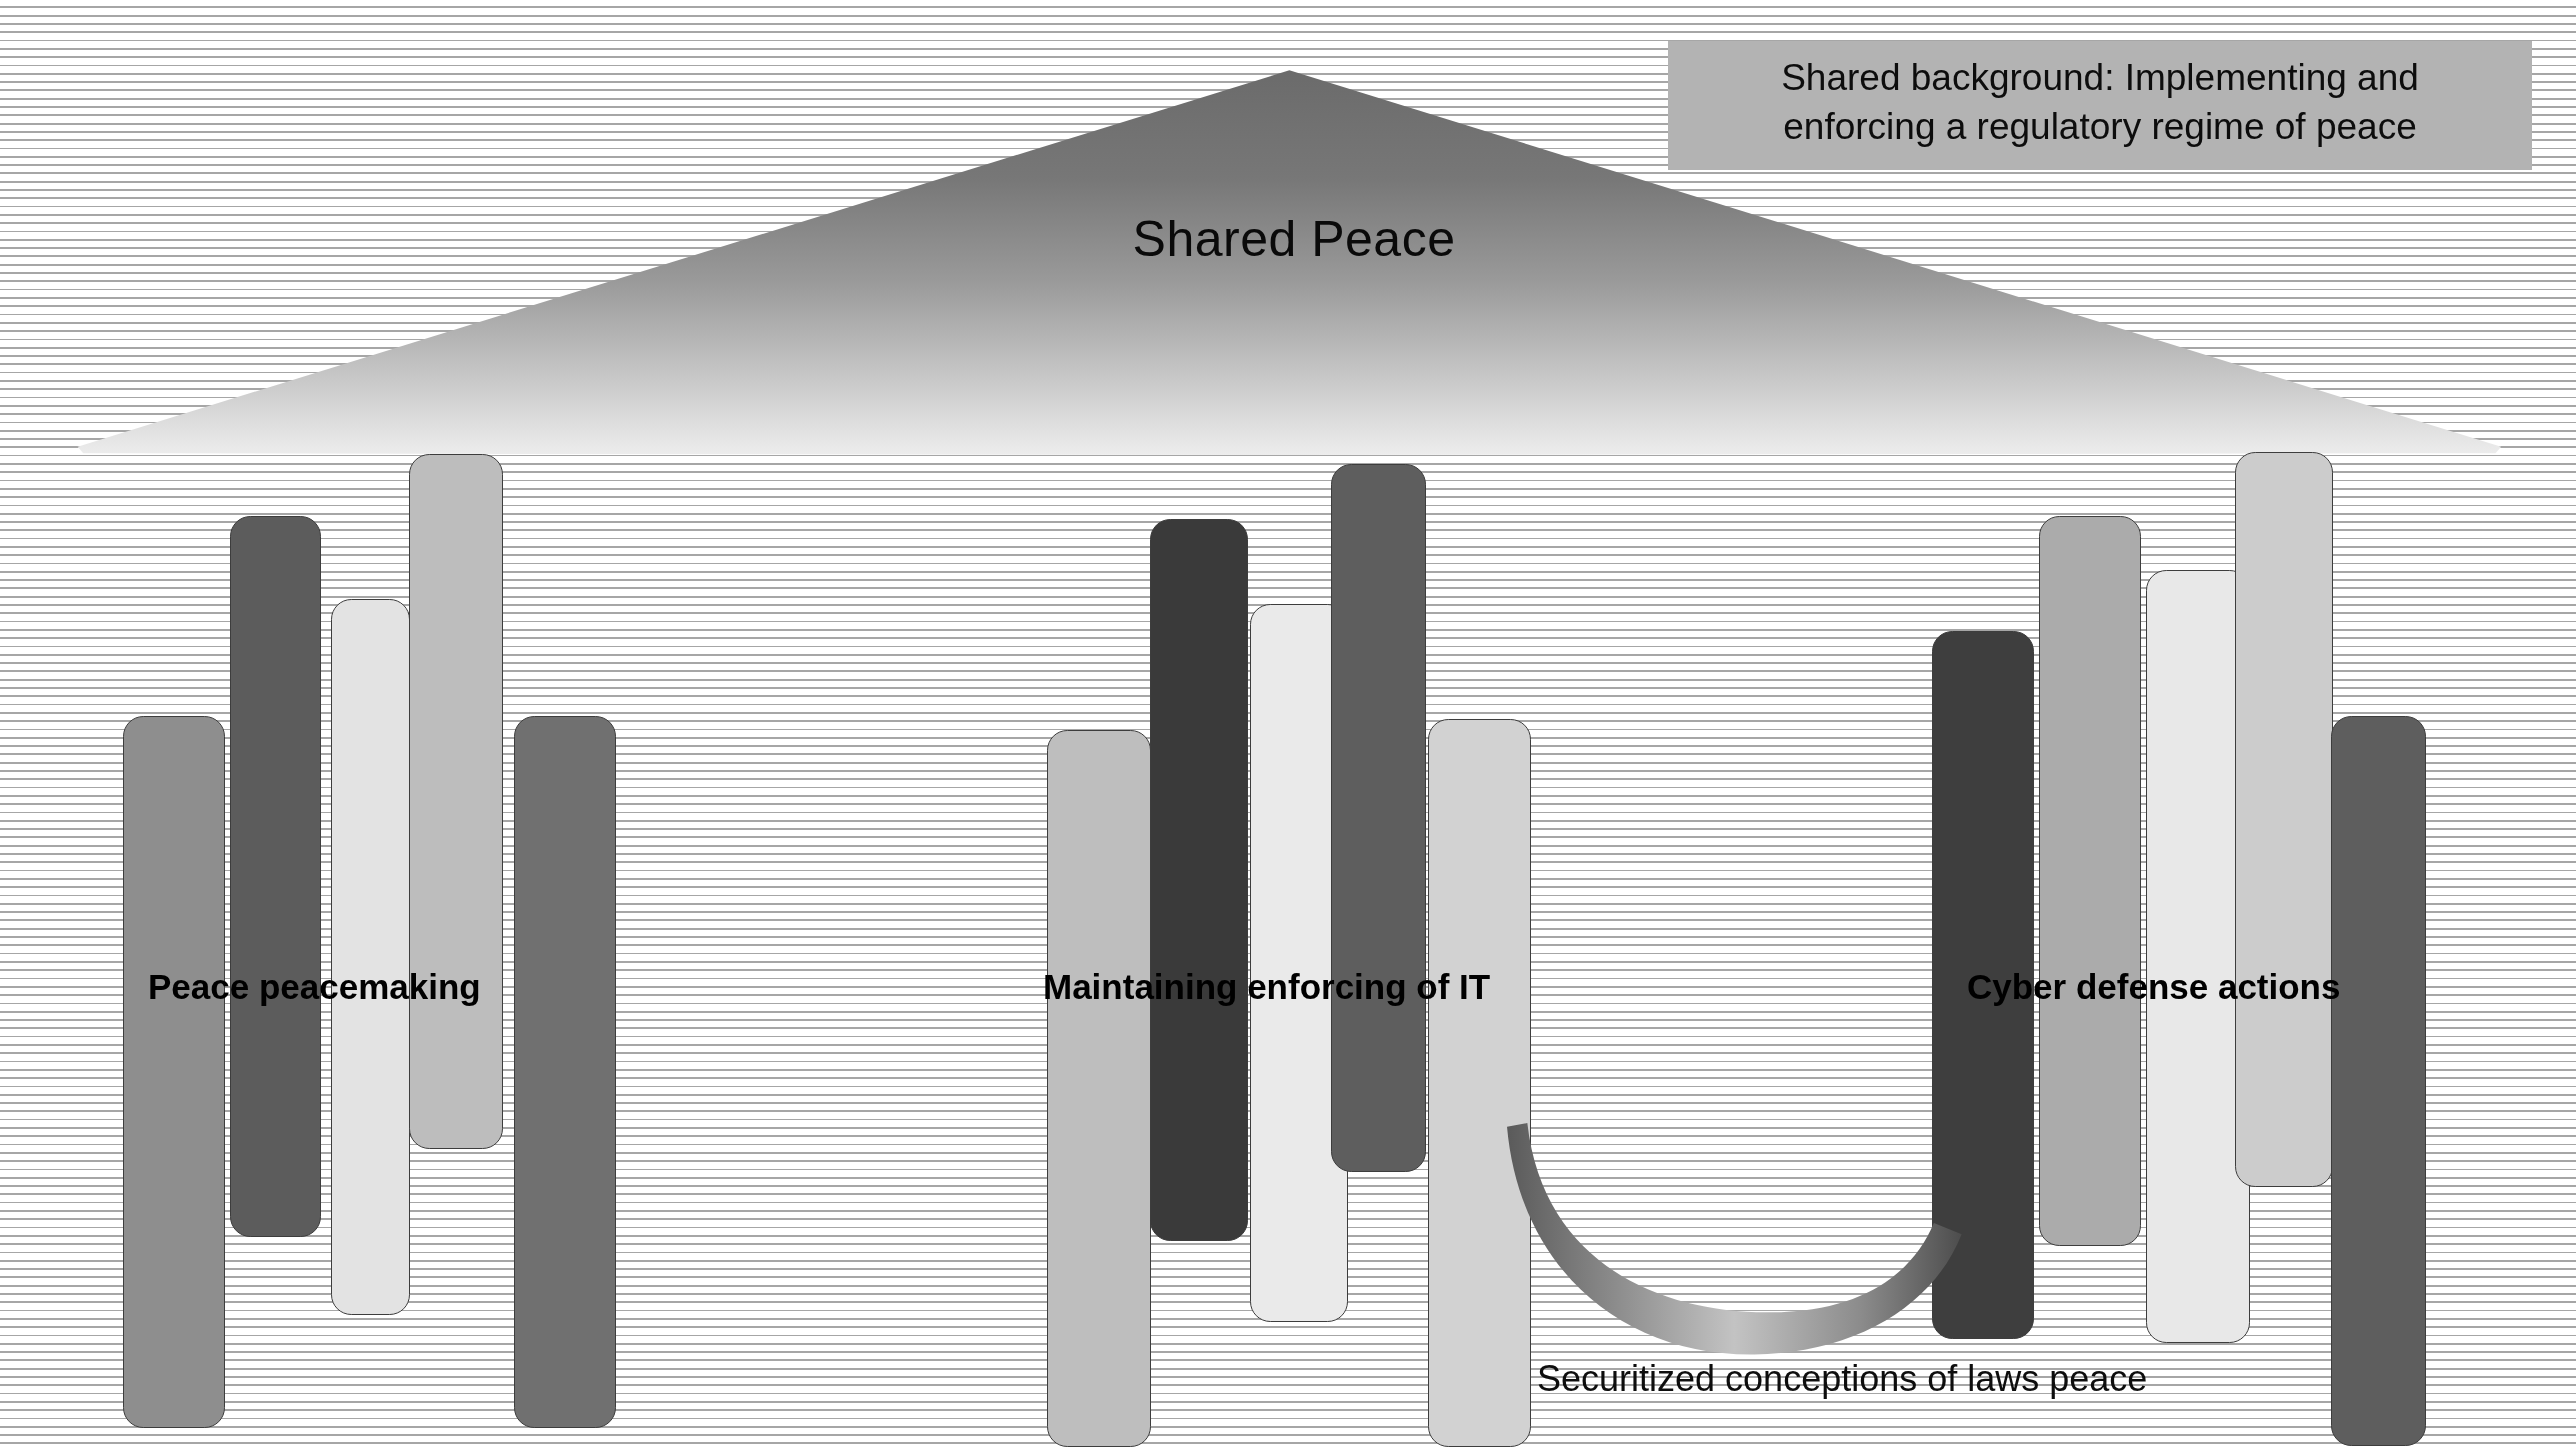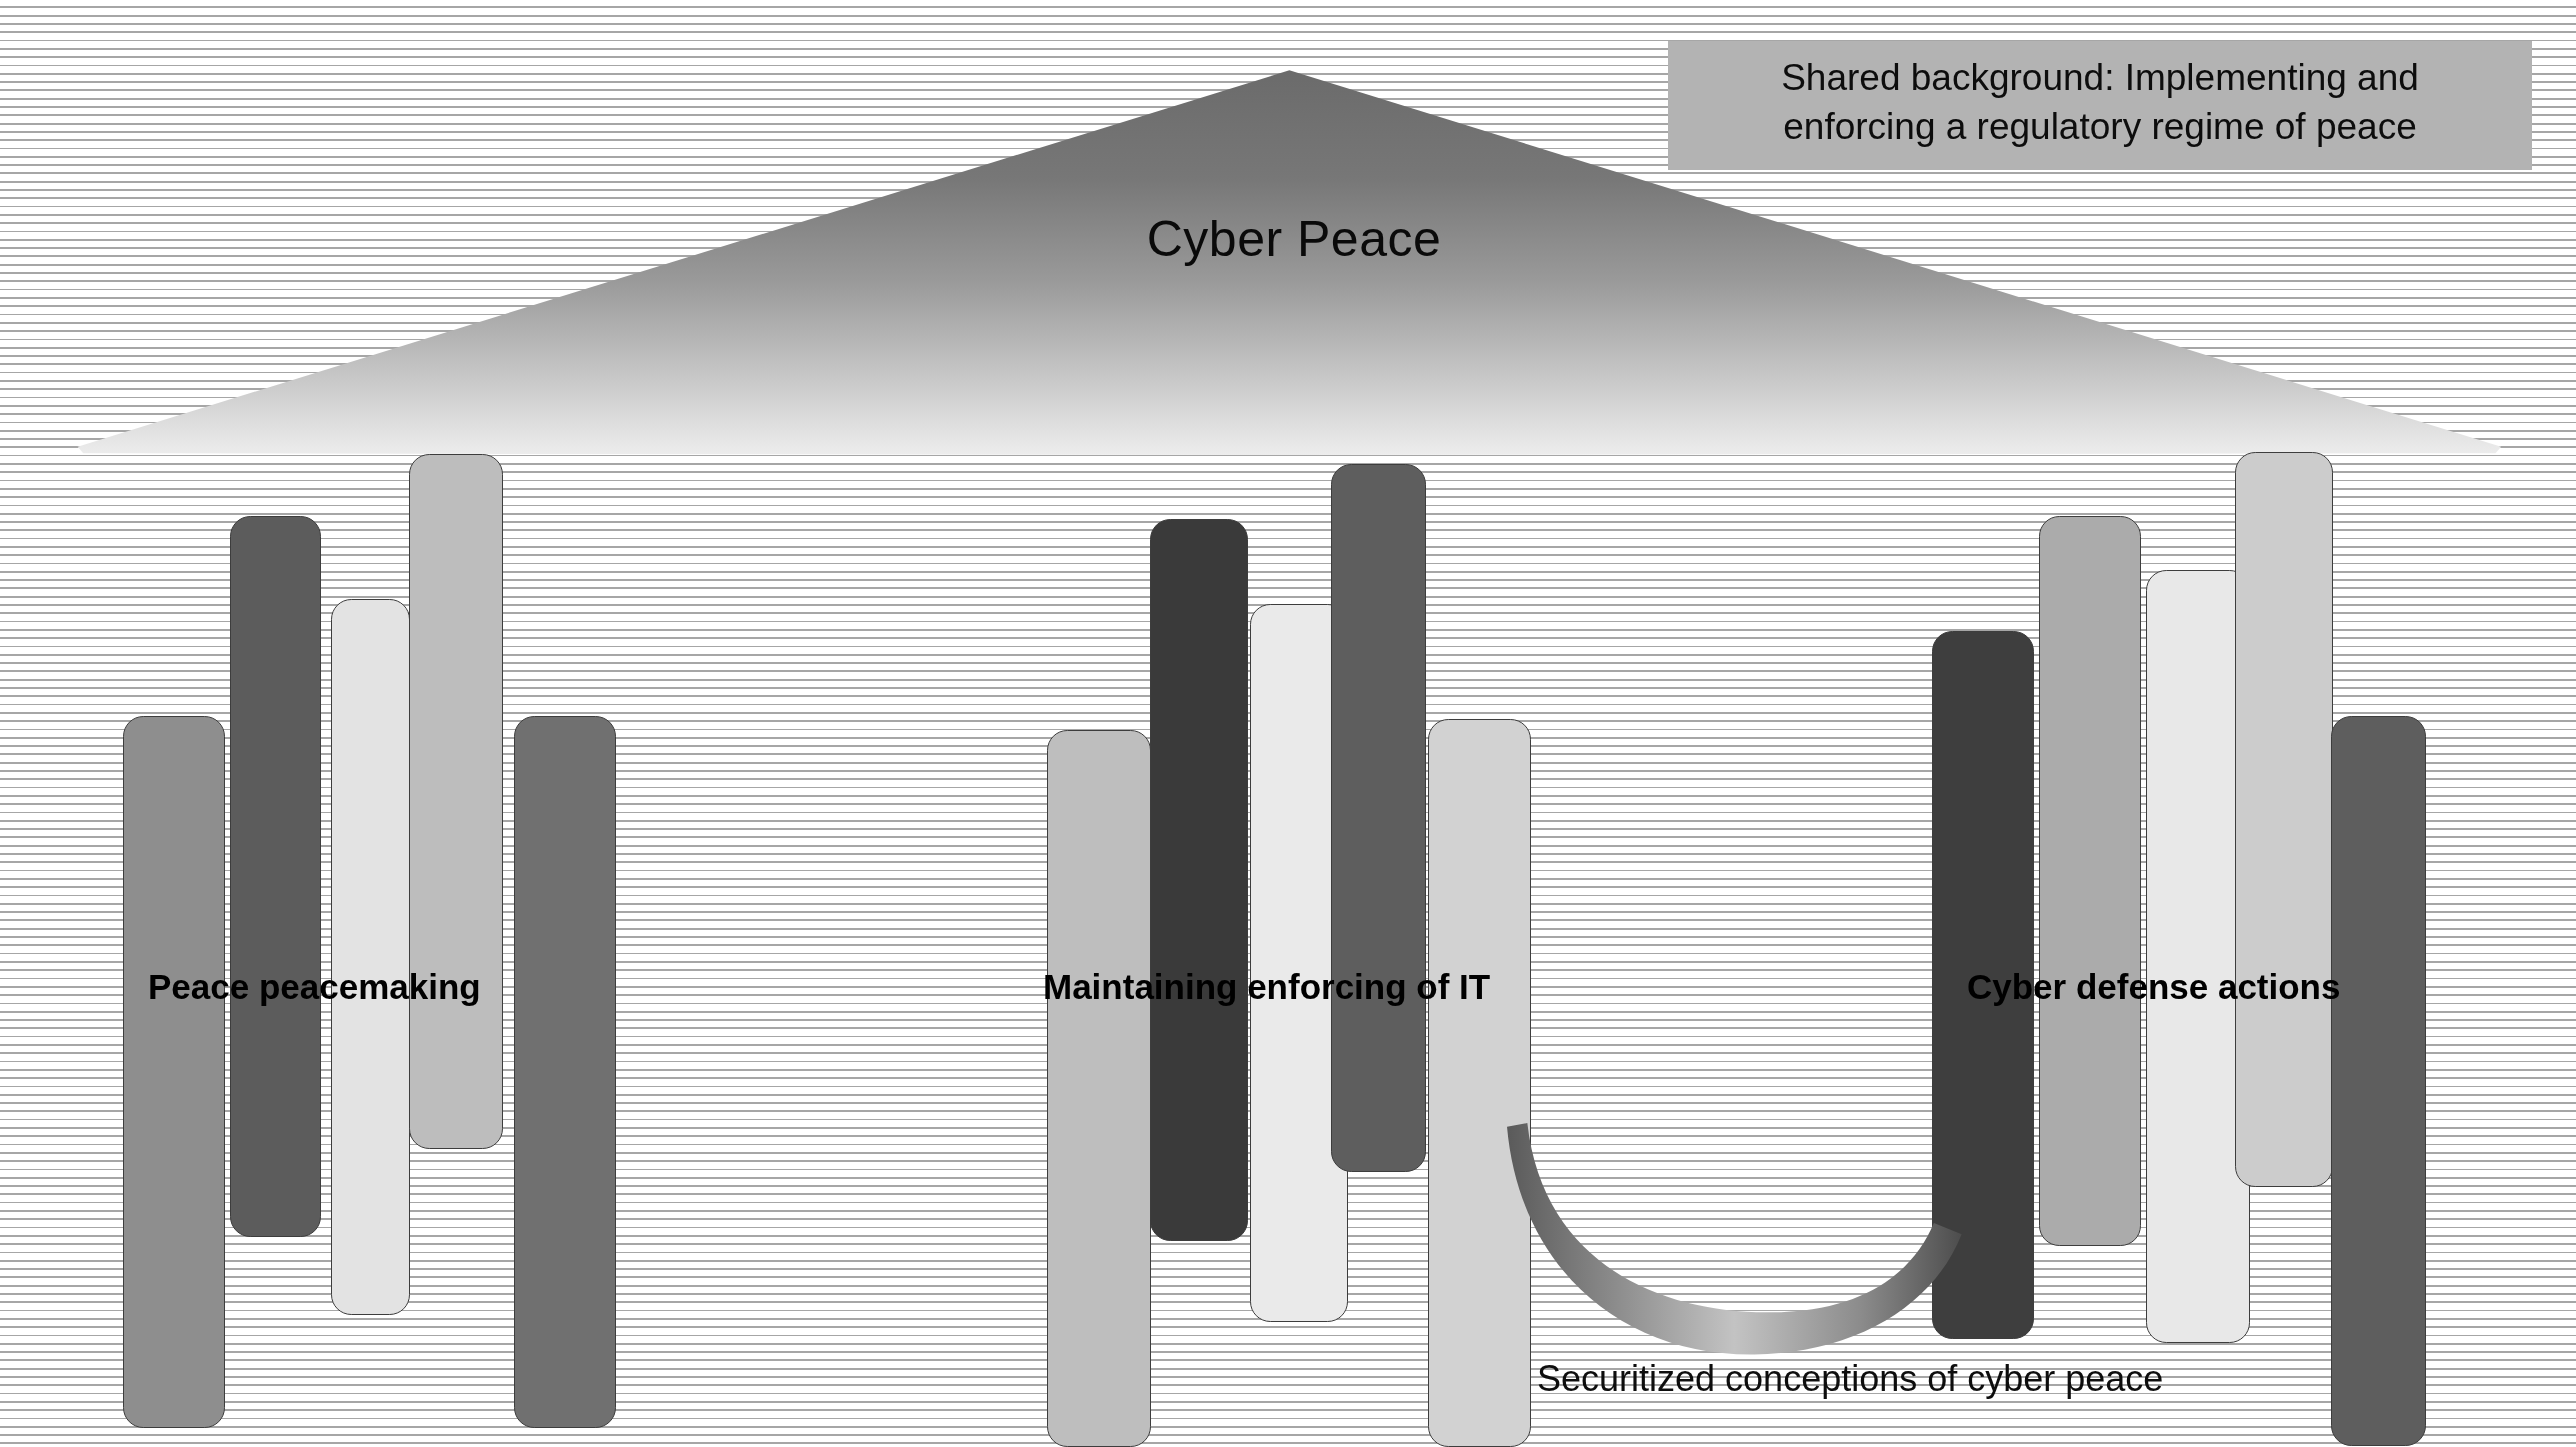--- a/index.html
+++ b/index.html
@@ -114,21 +114,21 @@
         <stop offset="0%" stop-color="#6b6b6b"></stop>
         <stop offset="28%" stop-color="#777777"></stop>
         <stop offset="55%" stop-color="#9a9a9a"></stop>
         <stop offset="78%" stop-color="#c4c4c4"></stop>
         <stop offset="100%" stop-color="#ededed"></stop>
       </linearGradient>
     </defs>
     <polygon points="1395,76 2706,483 2700,490 1395,492 90,490 84,483" fill="url(#roofGrad)"></polygon>
   </svg>
 
-  <div id="roof-title">Cyber Peace</div>
+  <div id="roof-title">Shared Peace</div>
 
   <div id="shared-background-box">
     <div class="line">Shared background: Implementing and</div>
     <div class="line">enforcing a regulatory regime of peace</div>
   </div>
 
   <div id="pillars">
       <div class="bar" style="left: 123px; top: 716px; width: 102px; height: 712px; background: rgb(142, 142, 142);"></div>
       <div class="bar" style="left: 230px; top: 516px; width: 91px; height: 721px; background: rgb(92, 92, 92);"></div>
       <div class="bar" style="left: 331px; top: 599px; width: 79px; height: 716px; background: rgb(227, 227, 227);"></div>
@@ -156,16 +156,16 @@
         <stop offset="22%" stop-color="#888888"></stop>
         <stop offset="50%" stop-color="#c3c3c3"></stop>
         <stop offset="78%" stop-color="#8b8b8b"></stop>
         <stop offset="100%" stop-color="#4d4d4d"></stop>
       </linearGradient>
     </defs>
     <path d="M 22,40 C 40,200 180,250 300,244 C 390,240 440,200 462,148
              L 492,160 C 462,236 380,288 268,290 C 128,292 14,200 0,44 Z" fill="url(#arcGrad)"></path>
   </svg>
 
-  <div id="securitized-caption">Securitized conceptions of cyber peace</div>
+  <div id="securitized-caption">Securitized conceptions of laws peace</div>
 
 </div>
 
 
 </body></html>

